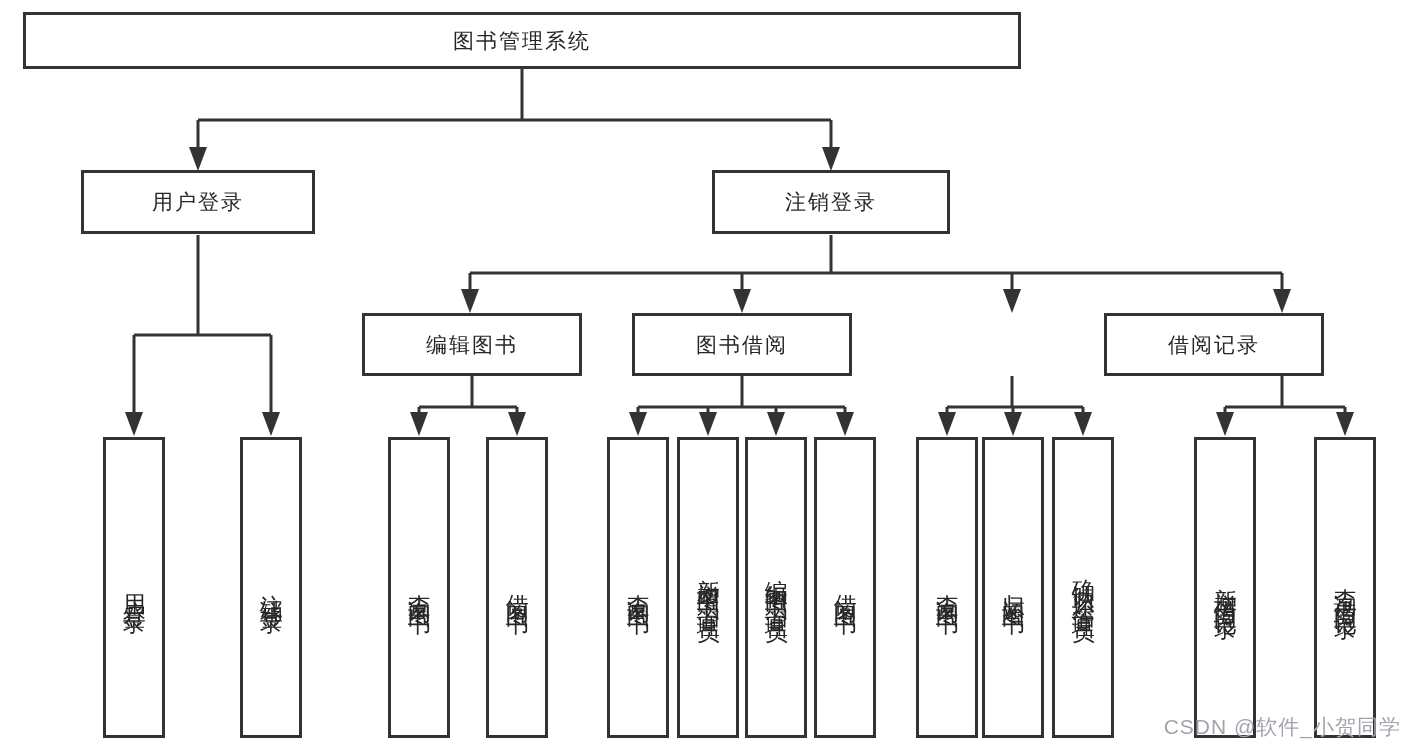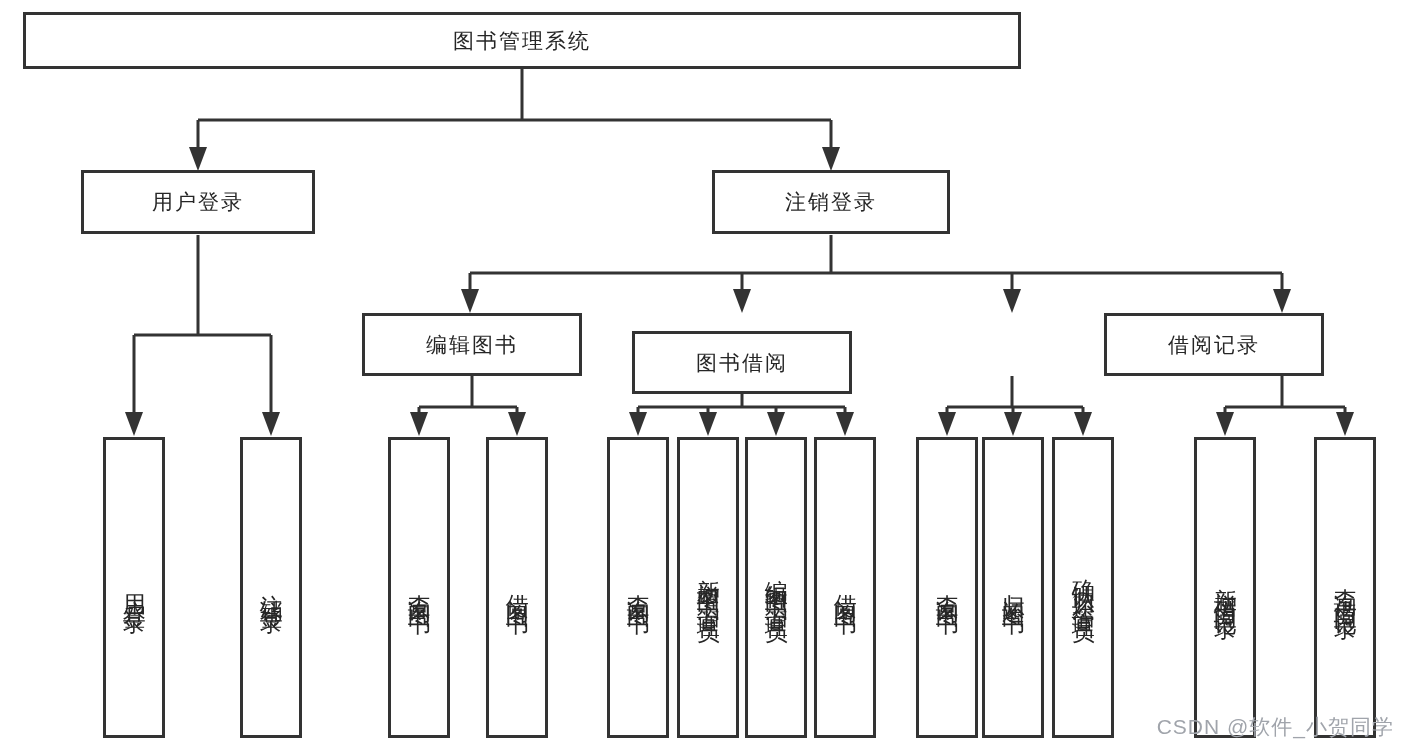--- a/index.html
+++ b/index.html
@@ -50,21 +50,21 @@
   }
   .node.leaf span {
     writing-mode: vertical-rl;
     text-orientation: mixed;
     font-size: 23px;
     letter-spacing: 6px;
     line-height: 1.1;
   }
   .watermark {
     position: absolute;
-    right: 11px;
+    right: 4px;
     bottom: 6px;
     font-size: 21px;
     color: var(--watermark-color, #a0a4ab);
     letter-spacing: 1px;
     white-space: nowrap;
   }
 </style>
 </head>
 <body>
 
@@ -120,21 +120,21 @@
   <div class="node h-label" style="left:81px; top:170px; width:234px; height:64px;">
     <span>用户登录</span>
   </div>
   <div class="node h-label" style="left:712px; top:170px; width:238px; height:64px;">
     <span>注销登录</span>
   </div>
 
   <div class="node h-label" style="left:362px; top:313px; width:220px; height:63px;">
     <span>编辑图书</span>
   </div>
-  <div class="node h-label" style="left:632px; top:331px; width:220px; height:63px;">
+  <div class="node h-label" style="left:632px; top:313px; width:220px; height:63px;">
     <span>图书借阅</span>
   </div>
   <div class="node h-label" style="left:1104px; top:313px; width:220px; height:63px;">
     <span>借阅记录</span>
   </div>
 
   <div class="node leaf" style="left:103px; top:437px; width:62px; height:301px;">
     <span>用户登录</span>
   </div>
   <div class="node leaf" style="left:240px; top:437px; width:62px; height:301px;">

